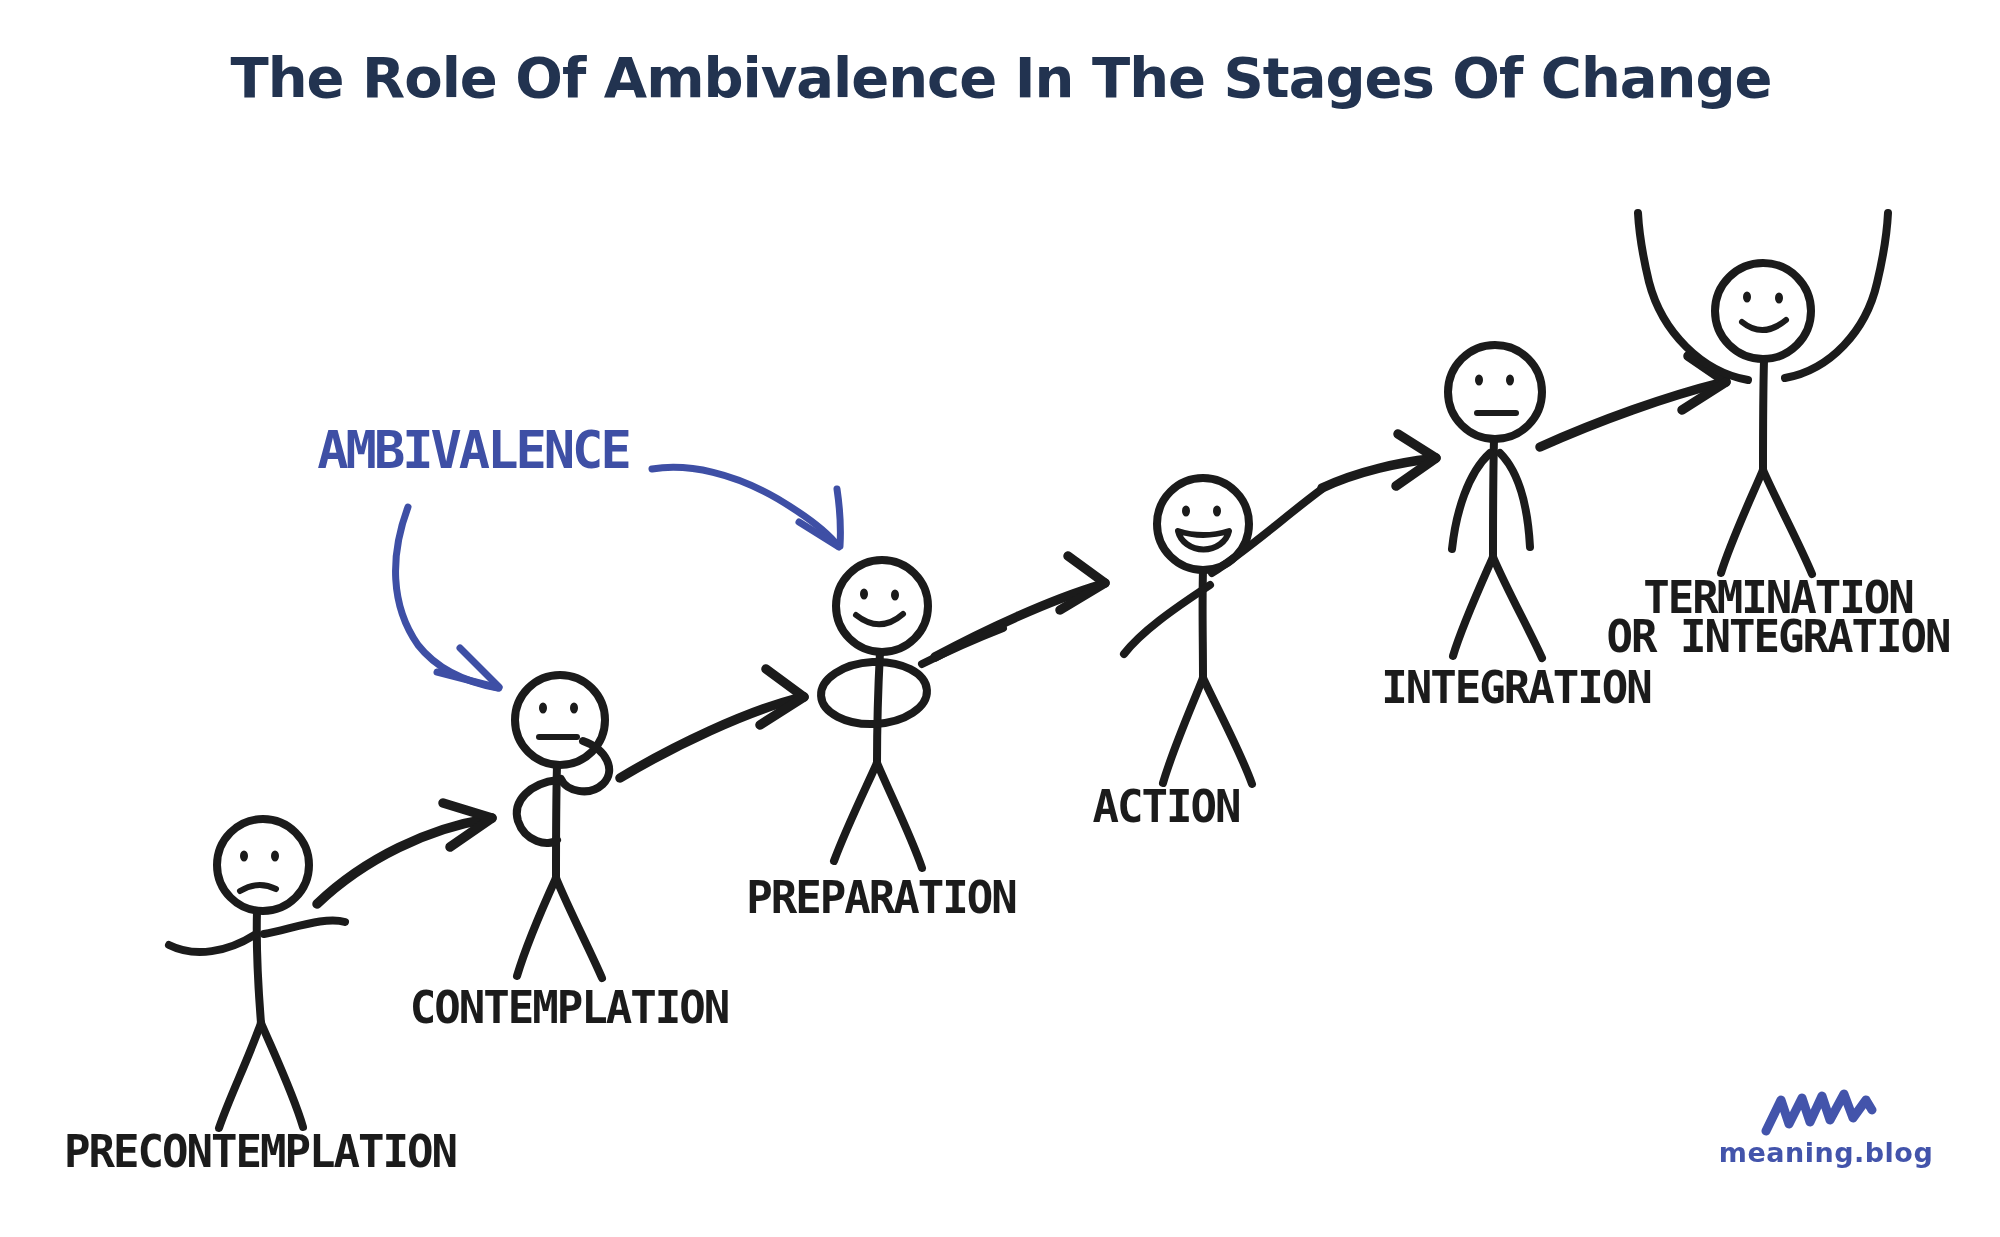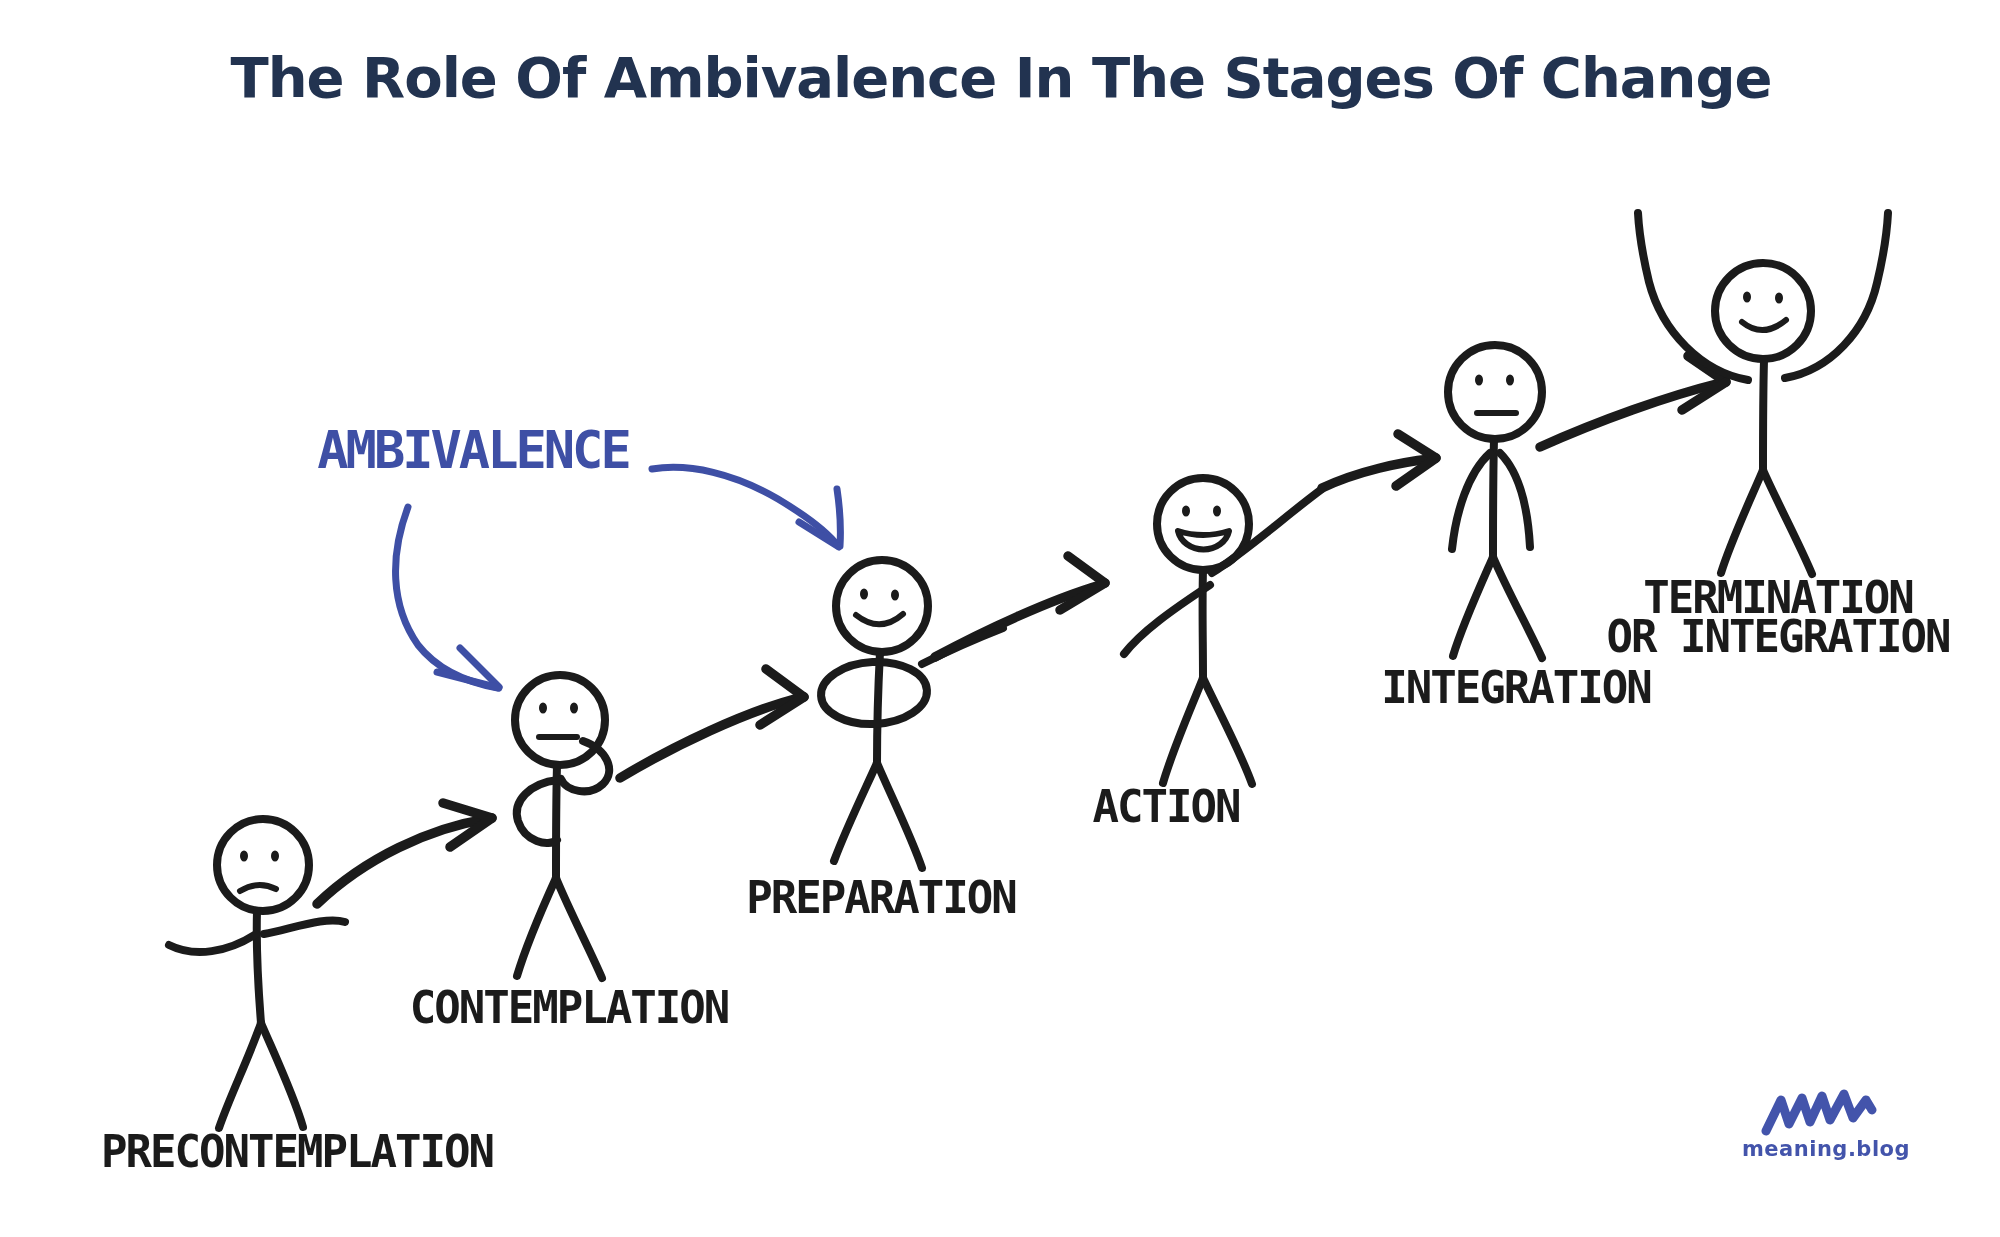--- a/index.html
+++ b/index.html
@@ -31,21 +31,21 @@
   }
   .stage-label{
     position:absolute;transform:translateX(-50%);
     font-family:"DejaVu Sans Mono","Liberation Mono",monospace;
     font-weight:700;font-size:44px;letter-spacing:-2px;
     color:var(--ink);white-space:nowrap;line-height:40px;text-align:center;
   }
   .logo-text{
     position:absolute;left:1826px;top:1138px;transform:translateX(-50%);
     font-family:"DejaVu Sans","Liberation Sans",sans-serif;
-    font-weight:700;font-size:21px;letter-spacing:0.5px;
+    font-weight:700;font-size:27px;letter-spacing:0.5px;
     color:var(--logo-blue);white-space:nowrap;line-height:1.1;
   }
   svg.scene{position:absolute;left:0;top:0;}
   .ink{color:var(--ink);}
   .blue{color:var(--accent-blue);}
   .logoblue{color:var(--logo-blue);}
   .stroke{fill:none;stroke:currentColor;stroke-linecap:round;stroke-linejoin:round;}
   .head{fill:#ffffff;stroke:currentColor;stroke-width:8;}
   .eye{fill:currentColor;stroke:none;}
 </style>
@@ -167,21 +167,21 @@
       <path class="stroke" stroke-width="8" d="M1785,378 C1830,370 1866,331 1877,283 C1883,258 1887,233 1888,213"></path>
       <path class="stroke" stroke-width="8" d="M1763,470 C1748,505 1731,541 1721,573"></path>
       <path class="stroke" stroke-width="8" d="M1763,470 C1779,506 1799,543 1812,574"></path>
     </g>
 
     <g class="logoblue">
       <path class="stroke" stroke-width="9" d="M1766,1131 L1781,1100 L1789,1124 L1802,1098 L1810,1122 L1822,1096 L1830,1120 L1844,1094 L1853,1118 L1866,1100 L1872,1110"></path>
     </g>
   </svg>
 
-  <div class="stage-label" style="left:260px;top:1132px;margin-left:37px;">PRECONTEMPLATION</div>
+  <div class="stage-label" style="left:260px;top:1132px;">PRECONTEMPLATION</div>
   <div class="stage-label" style="left:881px;top:878px;">PREPARATION</div>
   <div class="stage-label" style="left:569px;top:988px;">CONTEMPLATION</div>
   <div class="stage-label" style="left:1166px;top:787px;">ACTION</div>
   <div class="stage-label" style="left:1516px;top:668px;">INTEGRATION</div>
   <div class="stage-label" style="left:1778px;top:578px;">TERMINATION</div>
   <div class="stage-label" style="left:1778px;top:617px;">OR INTEGRATION</div>
 
   <div class="logo-text">meaning.blog</div>
 
 </div>

